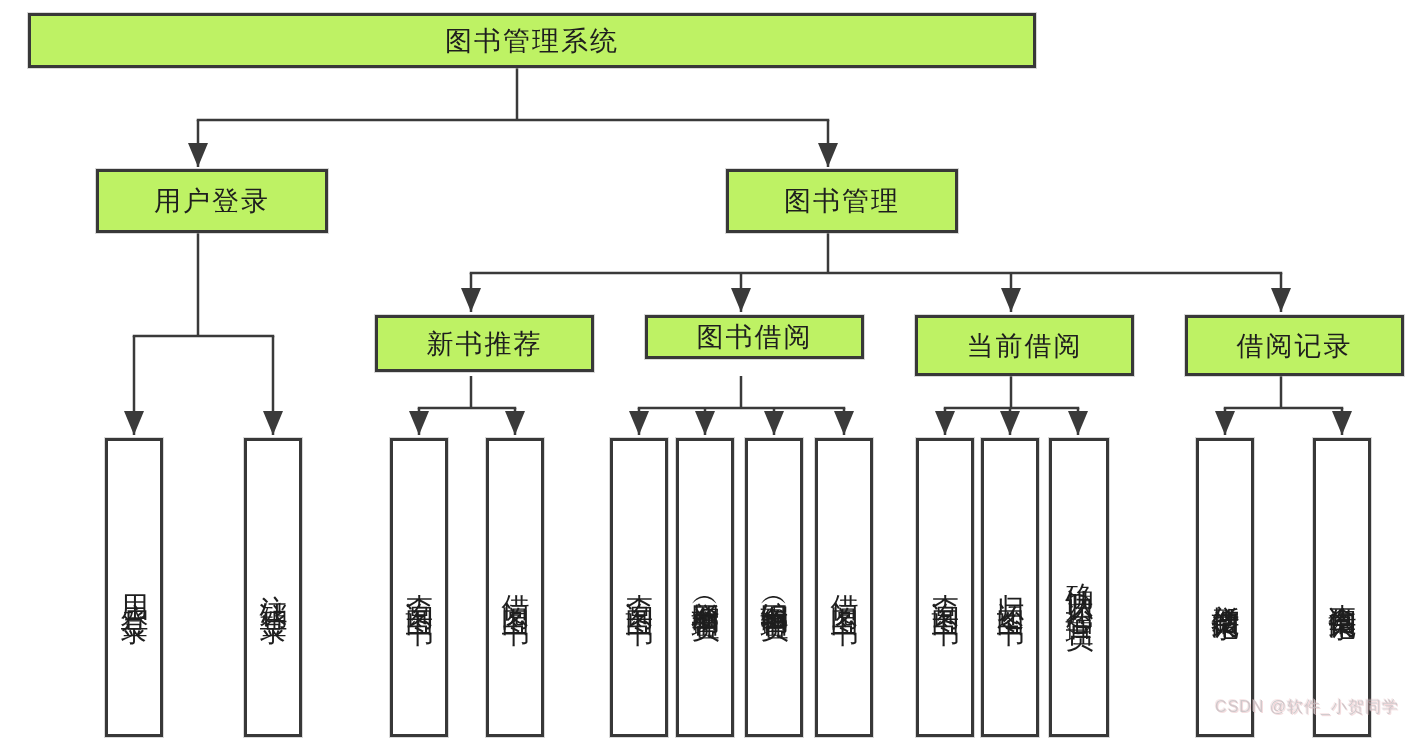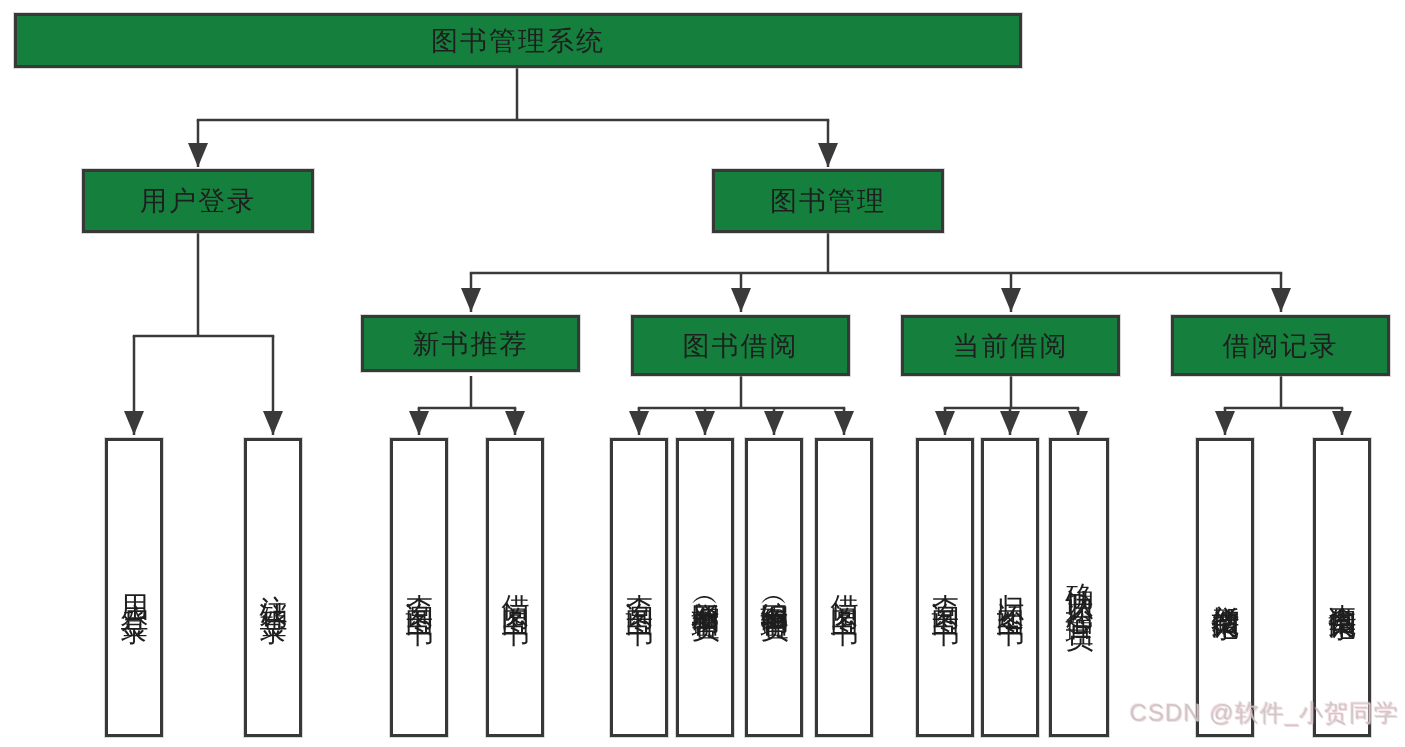--- a/index.html
+++ b/index.html
@@ -4,42 +4,42 @@
 <style>
   html,body{margin:0;padding:0;background:#fff;}
   .canvas{
     position:relative;width:1405px;height:747px;background:#ffffff;
     font-family:"Liberation Sans","DejaVu Sans",sans-serif;overflow:hidden;
   }
   svg.connectors{position:absolute;left:0;top:0;z-index:1;}
   .ln{stroke:#3a3a3a;stroke-width:2.5;fill:none;}
   .cap{stroke-linecap:square;}
   .node{
-    position:absolute;box-sizing:border-box;background:#15803d;
+    position:absolute;box-sizing:border-box;background:#bef264;
     border:3px solid #383838;box-shadow:0 0 0 1px rgba(170,170,170,.45);
     display:flex;align-items:center;justify-content:center;
-    font-size:27px;letter-spacing:2px;color:#1e1e1e;z-index:2;
+    font-size:27px;letter-spacing:2px;color:#1e1e1e;z-index:2;margin-left:14px;
   }
   .leaf{
     position:absolute;box-sizing:border-box;background:#fff;
     border:3px solid #383838;box-shadow:0 0 0 1px rgba(170,170,170,.45);
     top:438px;width:58px;height:299px;
     display:flex;align-items:center;justify-content:center;z-index:2;
   }
   .vtext{
     writing-mode:vertical-rl;text-orientation:mixed;
     font-size:28px;line-height:1;color:#1e1e1e;white-space:nowrap;
   }
   .s4{letter-spacing:8px;}
   .s6{letter-spacing:2px;}
   .s8{letter-spacing:6px;}
   .s9{letter-spacing:2px;}
   .watermark{
     position:absolute;right:6px;top:697px;z-index:5;
-    font-size:24px;letter-spacing:1px;color:rgba(203,195,199,0.9);
+    font-size:16px;letter-spacing:1px;color:rgba(203,195,199,0.9);
     text-shadow:1px 1px 0 rgba(236,188,192,0.5),-1px -1px 0 rgba(236,188,192,0.35);
   }
 </style>
 </head>
 <body>
 
 <div class="canvas">
 
   <svg class="connectors" width="1405" height="747" viewBox="0 0 1405 747">
     <defs>
@@ -110,21 +110,21 @@
   <div class="node" style="left:82px;top:169px;width:232px;height:64px">
     <span>用户登录</span>
   </div>
   <div class="node" style="left:712px;top:169px;width:232px;height:64px">
     <span>图书管理</span>
   </div>
 
   <div class="node" style="left:361px;top:315px;width:219px;height:57px">
     <span>新书推荐</span>
   </div>
-  <div class="node" style="left:631px;top:315px;width:219px;height:61px">
+  <div class="node" style="left:631px;top:315px;width:219px;height:44px">
     <span>图书借阅</span>
   </div>
   <div class="node" style="left:1171px;top:315px;width:219px;height:61px">
     <span>借阅记录</span>
   </div>
   <div class="node" style="left:901px;top:315px;width:219px;height:61px">
     <span>当前借阅</span>
   </div>
 
   <div class="leaf" style="left:105px">

